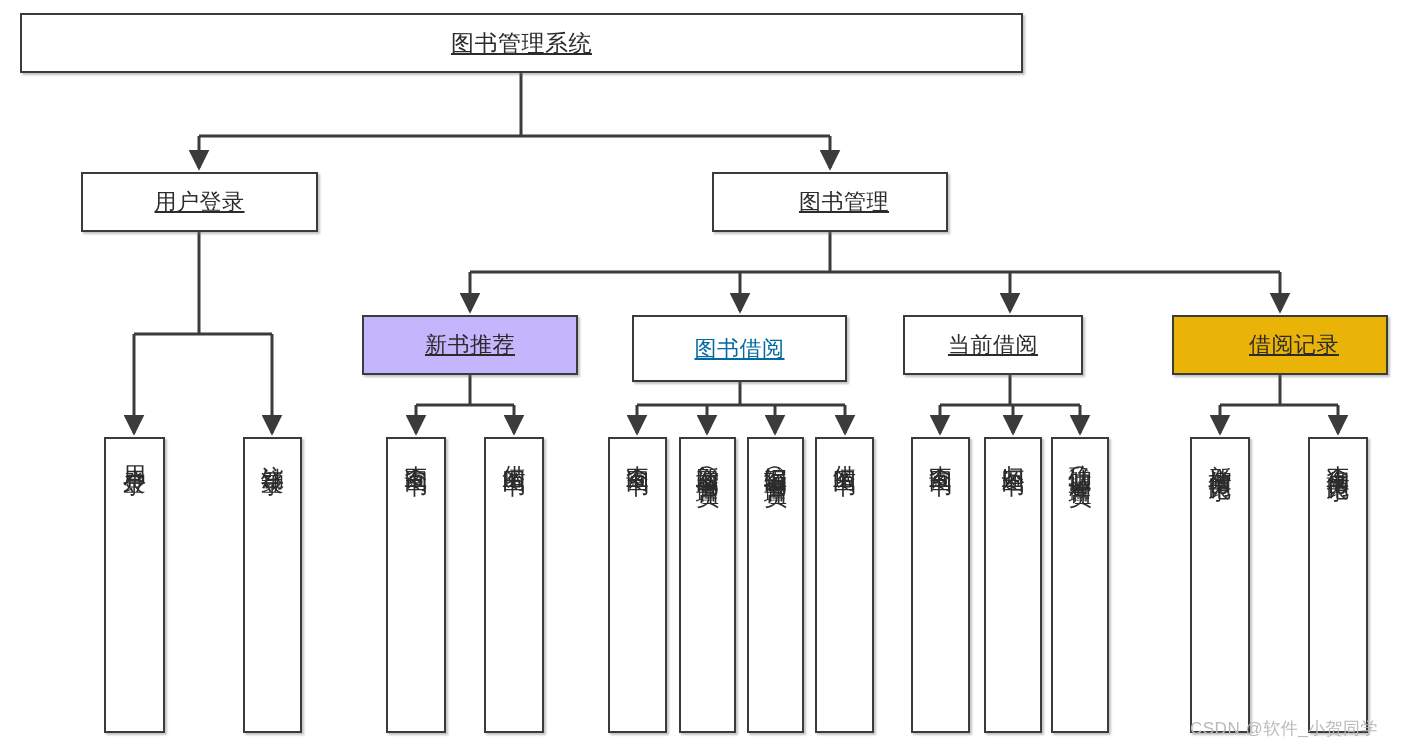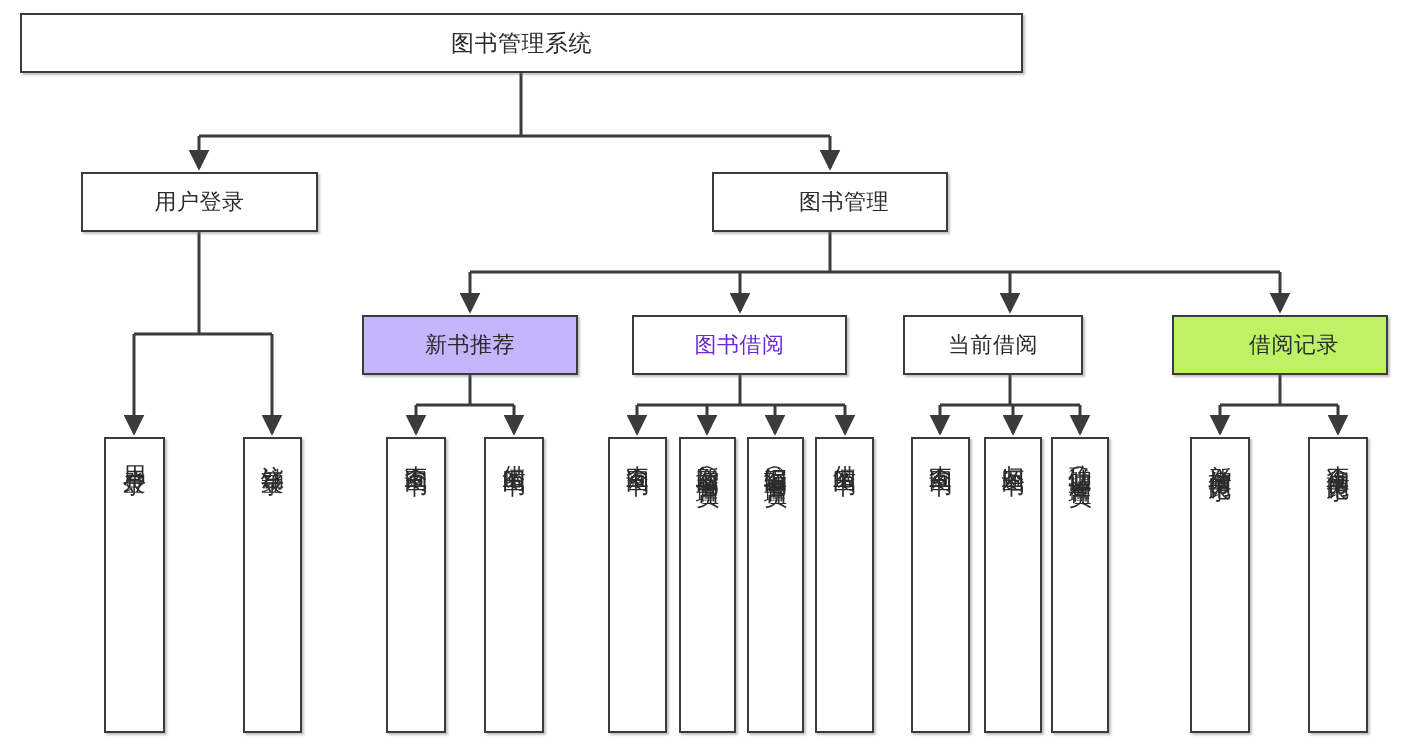--- a/index.html
+++ b/index.html
@@ -40,20 +40,21 @@
   .node .label {
     display: block;
     text-align: center;
     line-height: 1.06;
     white-space: nowrap;
   }
   
   .node.horiz .label {
     font-size: 22px;
     letter-spacing: 0.5px;
+    text-decoration: underline;
   }
   .node.root .label {
     font-size: 23px;
   }
   
   .node.vert {
     align-items: flex-start;
     padding-top: 8px;
   }
   .node.vert .label {
@@ -134,27 +135,27 @@
   <div class="node horiz" style="left: 81px; top: 172px; width: 237px; height: 60px; border-color: rgb(59, 59, 59); background: rgb(255, 255, 255); color: rgb(43, 43, 43);">
     <span class="label">用户登录</span>
   </div>
   <div class="node horiz" style="left: 712px; top: 172px; width: 236px; height: 60px; border-color: rgb(59, 59, 59); background: rgb(255, 255, 255); color: rgb(43, 43, 43); padding-left: 28px;">
     <span class="label">图书管理</span>
   </div>
 
   <div class="node horiz" style="left: 362px; top: 315px; width: 216px; height: 60px; border-color: rgb(59, 59, 59); background: #c4b5fd; color: rgb(43, 43, 43);">
     <span class="label">新书推荐</span>
   </div>
-  <div class="node horiz" style="left: 632px; top: 315px; width: 215px; height: 60px; border-color: rgb(59, 59, 59); background: rgb(255, 255, 255); color: #6d28d9;">
+  <div class="node horiz" style="left: 632px; top: 315px; width: 215px; height: 67px; border-color: rgb(59, 59, 59); background: rgb(255, 255, 255); color: #0369a1;">
     <span class="label">图书借阅</span>
   </div>
   <div class="node horiz" style="left: 903px; top: 315px; width: 180px; height: 60px; border-color: rgb(59, 59, 59); background: rgb(255, 255, 255); color: rgb(43, 43, 43);">
     <span class="label">当前借阅</span>
   </div>
-  <div class="node horiz" style="left: 1172px; top: 315px; width: 216px; height: 60px; border-color: rgb(59, 59, 59); background: #bef264; color: rgb(43, 43, 43); padding-left: 28px;">
+  <div class="node horiz" style="left: 1172px; top: 315px; width: 216px; height: 60px; border-color: rgb(59, 59, 59); background: #eab308; color: rgb(43, 43, 43); padding-left: 28px;">
     <span class="label">借阅记录</span>
   </div>
 
   <div class="node vert" style="left: 104px; top: 437px; width: 61px; height: 296px; border-color: rgb(59, 59, 59); background: rgb(255, 255, 255); color: rgb(43, 43, 43);">
     <span class="label">用户登录</span>
   </div>
   <div class="node vert" style="left: 243px; top: 437px; width: 59px; height: 296px; border-color: rgb(59, 59, 59); background: rgb(255, 255, 255); color: rgb(43, 43, 43);">
     <span class="label">注销登录</span>
   </div>
   <div class="node vert" style="left: 386px; top: 437px; width: 60px; height: 296px; border-color: rgb(59, 59, 59); background: rgb(255, 255, 255); color: rgb(43, 43, 43);">
@@ -184,14 +185,15 @@
   <div class="node vert" style="left: 1051px; top: 437px; width: 58px; height: 296px; border-color: rgb(59, 59, 59); background: rgb(255, 255, 255); color: rgb(43, 43, 43);">
     <span class="label">确认归还（管理员）</span>
   </div>
   <div class="node vert" style="left: 1190px; top: 437px; width: 60px; height: 296px; border-color: rgb(59, 59, 59); background: rgb(255, 255, 255); color: rgb(43, 43, 43);">
     <span class="label">新增借阅记录</span>
   </div>
   <div class="node vert" style="left: 1308px; top: 437px; width: 60px; height: 296px; border-color: rgb(59, 59, 59); background: rgb(255, 255, 255); color: rgb(43, 43, 43);">
     <span class="label">查询借阅记录</span>
   </div>
 
+  <div class="watermark" style="left: 1190px; top: 717px; color: rgb(185, 185, 185);">CSDN @软件_小贺同学</div>
 
 </div>
 
 </body></html>

